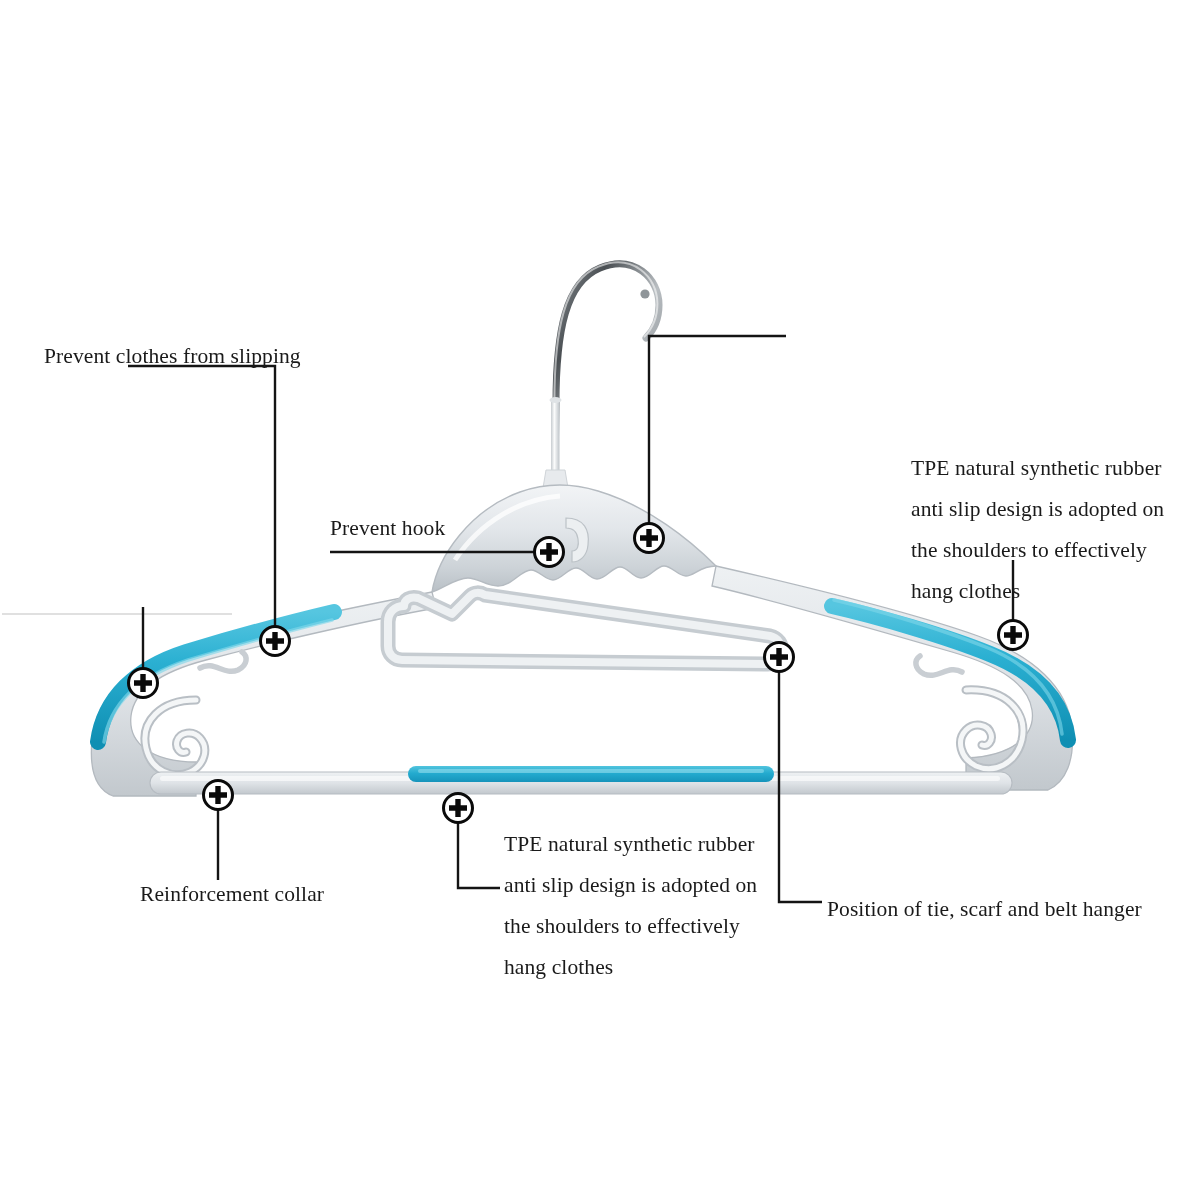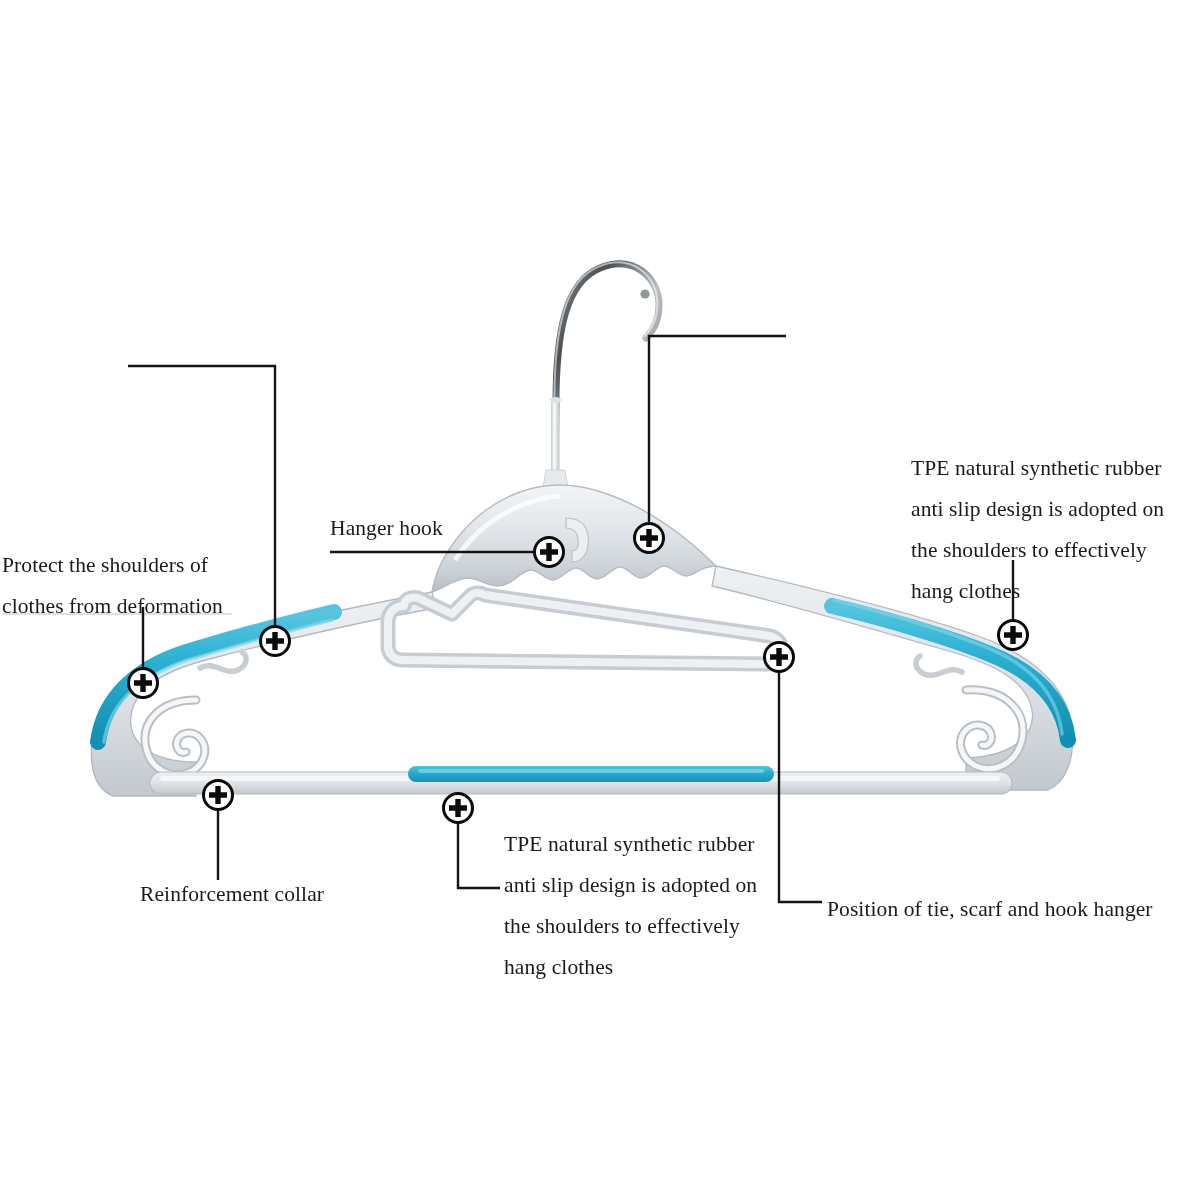--- a/index.html
+++ b/index.html
@@ -242,27 +242,27 @@
         <circle cx="458" cy="808" r="14.5" fill="#ffffff" stroke="#0a0a0a" stroke-width="3"></circle>
         <path d="M458 799 L458 817 M449 808 L467 808" stroke="#0a0a0a" stroke-width="5.4"></path>
       </g>
       <g>
         <circle cx="779" cy="657" r="14.5" fill="#ffffff" stroke="#0a0a0a" stroke-width="3"></circle>
         <path d="M779 648 L779 666 M770 657 L788 657" stroke="#0a0a0a" stroke-width="5.4"></path>
       </g>
     </g>
   </svg>
 
+  <div class="callout-text ct-left" style="left:44px;top:336px;">Prevent clothes from slipping</div>
 
 
   <div class="callout-text ct-right" style="left:911px;top:448px;width:276px;">TPE natural synthetic rubber<br>anti slip design is adopted on<br>the shoulders to effectively<br>hang clothes</div>
 
-  <div class="callout-text ct-left" style="left:330px;top:508px;">Hanger hook</div>
-
-  <div class="callout-text ct-left" style="left:2px;top:545px;width:250px;">Protect the shoulders of<br>clothes from deformation</div>
+  <div class="callout-text ct-left" style="left:330px;top:508px;">Prevent hook</div>
+
 
   <div class="callout-text ct-left" style="left:140px;top:874px;">Reinforcement collar</div>
 
   <div class="callout-text ct-left" style="left:504px;top:824px;width:280px;">TPE natural synthetic rubber<br>anti slip design is adopted on<br>the shoulders to effectively<br>hang clothes</div>
 
-  <div class="callout-text ct-left" style="left:827px;top:889px;">Position of tie, scarf and hook hanger</div>
+  <div class="callout-text ct-left" style="left:827px;top:889px;">Position of tie, scarf and belt hanger</div>
 
 </div>
 
 </body></html>

